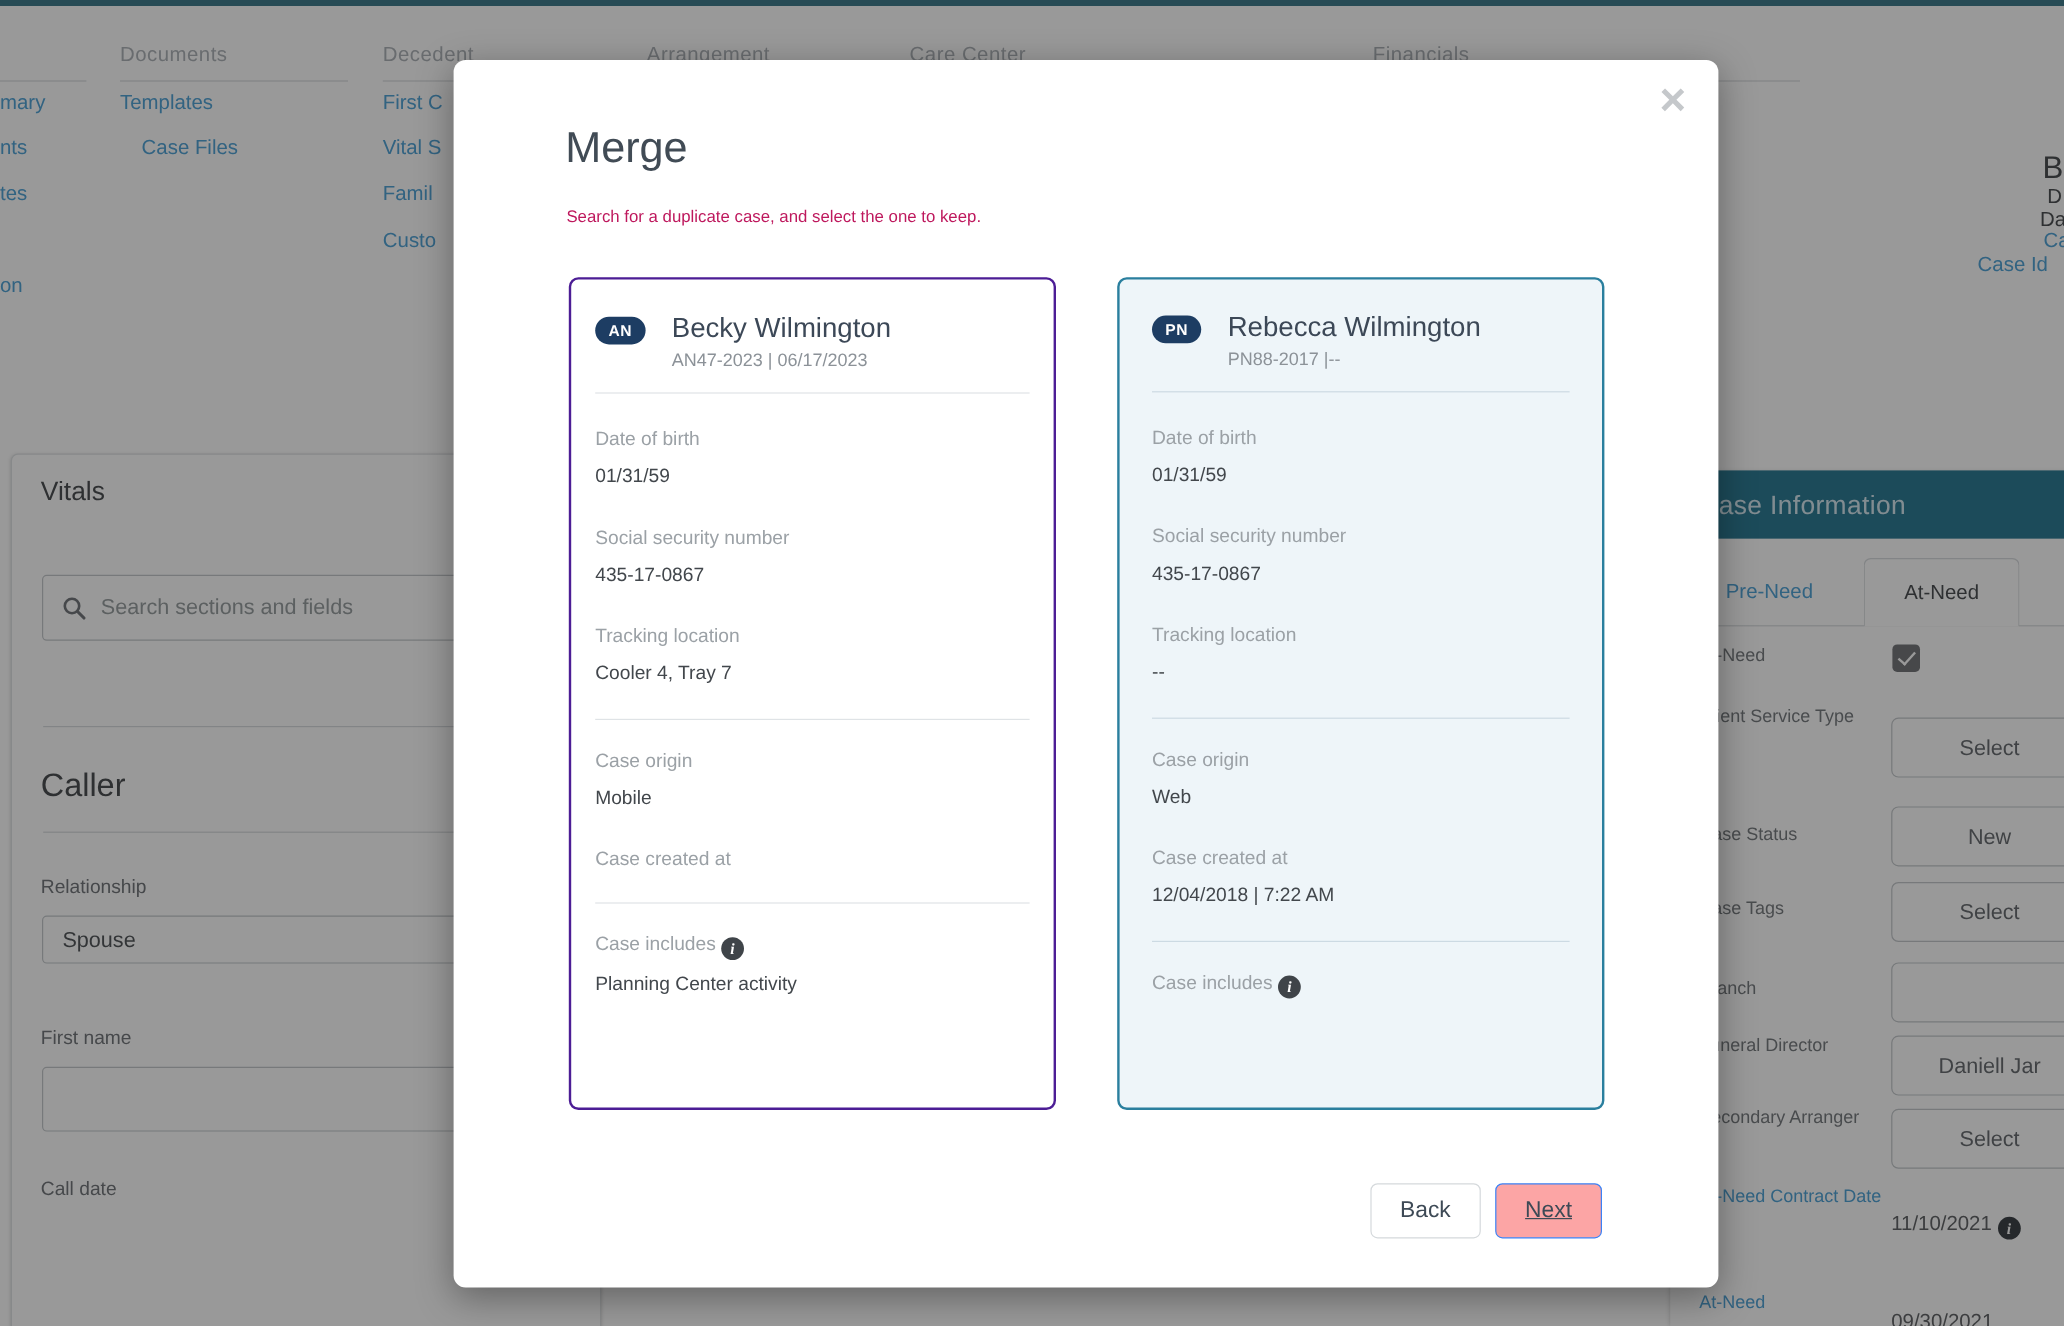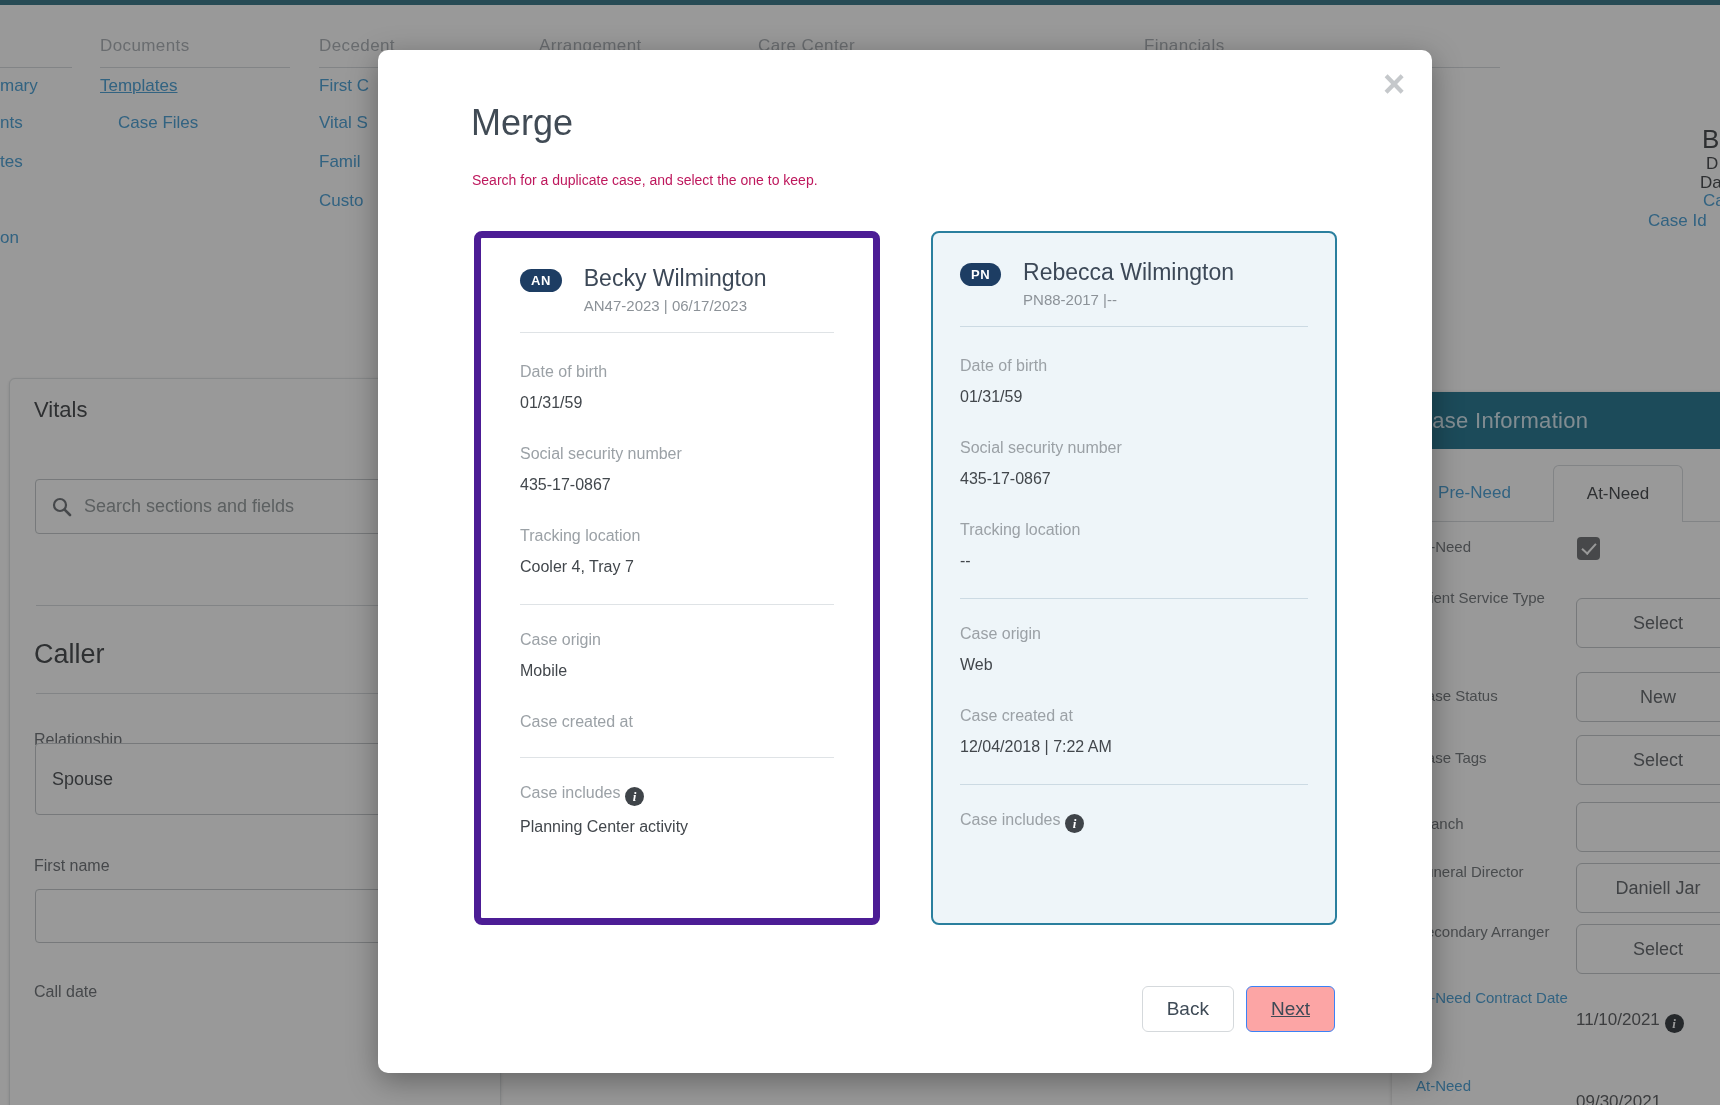--- a/index.html
+++ b/index.html
@@ -62,22 +62,22 @@
   .overlay { position:absolute; left:0; top:0; width:1720px; height:1105px; background:rgba(0,0,0,0.40); }
 
   
   .modal { position:absolute; left:378px; top:50px; width:1054px; height:1023px; background:#fff;
     border-radius:10px; box-shadow:0 8px 30px rgba(0,0,0,.35); }
   .modal-close { position:absolute; left:996px; top:14px; width:40px; height:40px; text-align:center;
     font-size:38px; line-height:40px; font-weight:bold; color:#c5c8cb; cursor:pointer; }
   .modal-title { position:absolute; left:93px; top:52px; font-size:36px; color:#414b55; }
   .modal-sub { position:absolute; left:94px; top:122px; font-size:14px; color:#be185d; }
   .cards { position:absolute; left:96px; top:181px; display:flex; gap:51px; }
-  .case-card { width:406px; height:694px; background:#fff; border:7px solid #4c1d95; border-radius:8px;
-    padding:26px 39px; cursor:pointer; }
+  .case-card { width:406px; height:694px; background:#fff; border:2px solid #4c1d95; border-radius:8px;
+    padding:26px 20px; cursor:pointer; }
   .case-card.selected { border:2px solid #2a7f9e; background:#eef5f9; padding:25px 27px; }
   .card-head { display:flex; align-items:flex-start; }
   .badge { flex:none; margin-top:5px; background:#1d3d63; color:#fff; font-size:13px; font-weight:bold;
     padding:4px 11px; border-radius:12px; letter-spacing:.5px; }
   .head-text { margin-left:22px; }
   .card-name { font-size:23px; color:#3c4857; line-height:28px; }
   .card-id { font-size:15px; color:#8c9298; margin-top:5px; }
   .card-divider { height:1px; background:#dfe3e6; margin-top:18px; }
   .case-card.selected .card-divider { background:#ccdae3; }
   .fld { margin-top:29px; }
@@ -99,21 +99,21 @@
   <div class="topbar"></div>
 
   <div class="nav-divider" style="left:0;top:67px;width:72px;"></div>
   <div class="nav-link" style="left:0;top:76px;">mary</div>
   <div class="nav-link" style="left:0;top:113px;">nts</div>
   <div class="nav-link" style="left:0;top:152px;">tes</div>
   <div class="nav-link" style="left:0;top:228px;">on</div>
 
   <div class="nav-header" style="left:100px;top:36px;">Documents</div>
   <div class="nav-divider" style="left:100px;top:67px;width:190px;"></div>
-  <div class="nav-link" style="left:100px;top:76px;text-decoration:underline;">Templates</div>
+  <div class="nav-link" style="left:100px;top:76px;">Templates</div>
   <div class="nav-link" style="left:100px;top:113px;margin-left:18px;">Case Files</div>
 
   <div class="nav-header" style="left:319px;top:36px;">Decedent</div>
   <div class="nav-divider" style="left:319px;top:67px;width:190px;"></div>
   <div class="nav-link" style="left:319px;top:76px;">First C</div>
   <div class="nav-link" style="left:319px;top:113px;">Vital S</div>
   <div class="nav-link" style="left:319px;top:152px;">Famil</div>
   <div class="nav-link" style="left:319px;top:191px;">Custo</div>
 
   <div class="nav-header" style="left:539px;top:36px;">Arrangement</div>
@@ -134,21 +134,21 @@
         <circle cx="8" cy="8" r="6" fill="none" stroke="#75797d" stroke-width="2.2"></circle>
         <line x1="12.6" y1="12.6" x2="18" y2="18" stroke="#75797d" stroke-width="2.6" stroke-linecap="round"></line>
       </svg>
       <input type="text" placeholder="Search sections and fields" style="">
     </div>
     <div class="v-divider" style="top:226px;"></div>
     <div class="caller-title">Caller</div>
     <div class="v-divider" style="top:314px;"></div>
 
     <div class="f-label" style="left:24px;top:352px;">Relationship</div>
-    <input class="f-input" style="top: 364px; height: 72px;" value="Spouse">
+    <input class="f-input" style="top: 384px; height: 40px;" value="Spouse">
 
     <div class="f-label" style="left:24px;top:478px;">First name</div>
     <input class="f-input" style="top: 510px; height: 54px;" value="">
 
     <div class="f-label" style="left:24px;top:604px;">Call date</div>
   </div>
 
   <div class="ci-panel">
     <div class="ci-header">Case Information</div>
     <div class="ci-body">

